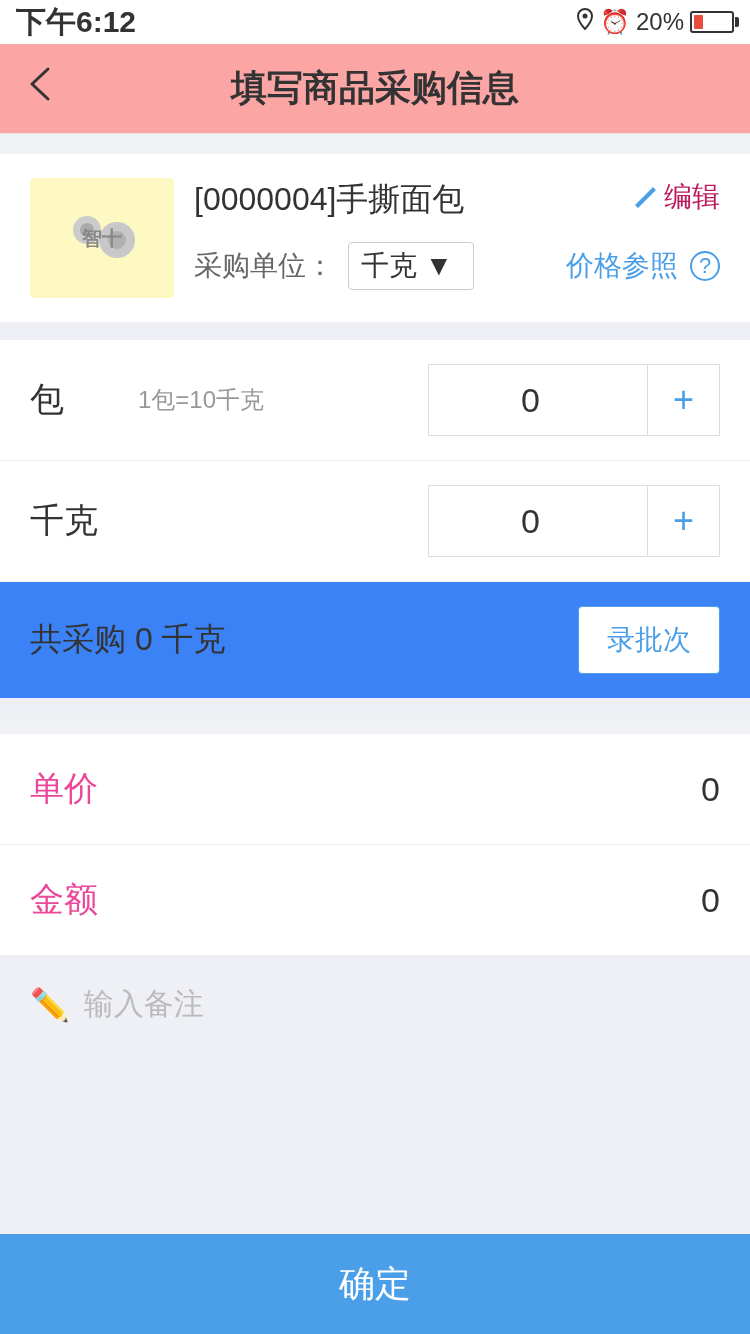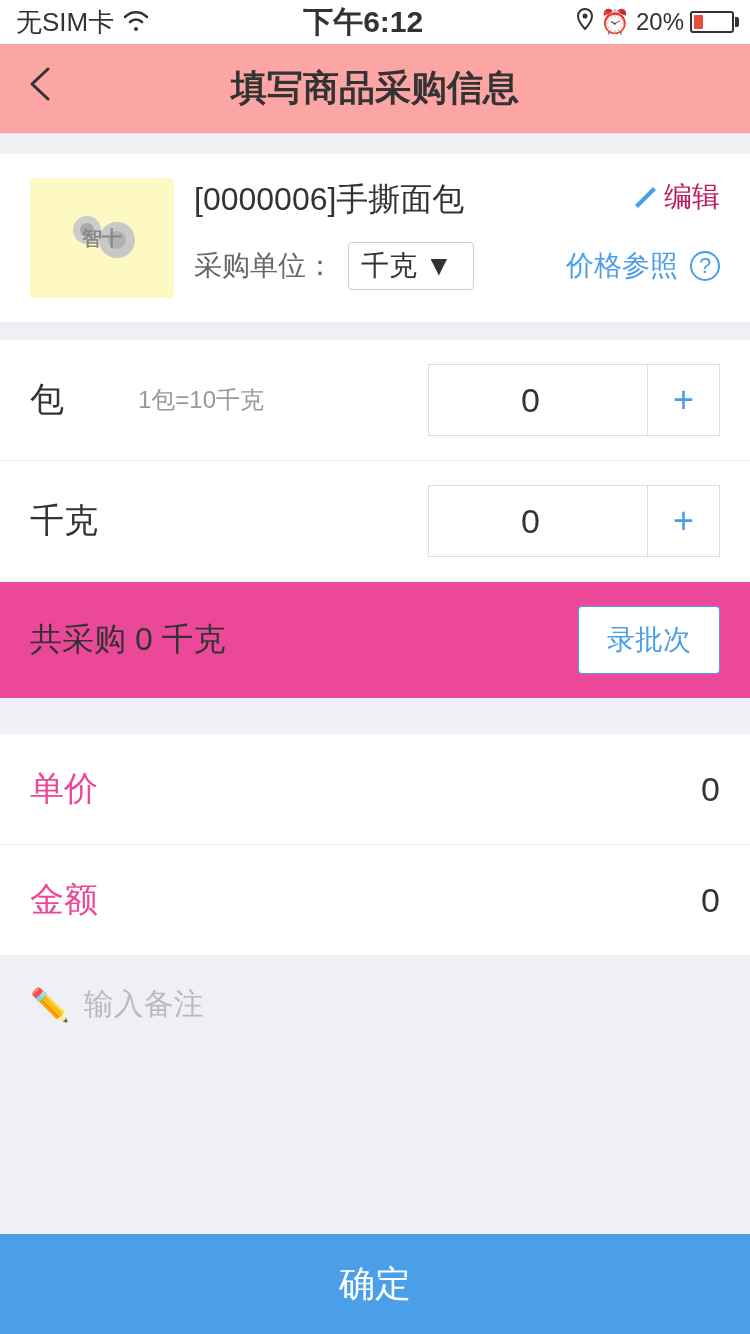--- a/index.html
+++ b/index.html
@@ -212,21 +212,21 @@
       display: flex;
       align-items: center;
       justify-content: center;
       font-size: 36px;
       color: #4a9fe8;
       cursor: pointer;
     }
 
     
     .total-row {
-      background: #ec4899;
+      background: #3b82f6;
       display: flex;
       align-items: center;
       padding: 24px 30px;
     }
     .total-label {
       font-size: 32px;
       color: #333;
     }
     .record-btn {
       margin-left: auto;
@@ -299,30 +299,20 @@
     }
 
     .page-content {
       padding-bottom: 100px;
     }
   </style>
 </head>
 <body>
 
 <div class="status-bar">
-  <div class="status-left">
-    <span>无SIM卡</span>
-    <span>
-      <svg width="28" height="22" viewBox="0 0 28 22">
-        <path d="M14 18a2 2 0 1 1 0 4 2 2 0 0 1 0-4z" fill="#333"></path>
-        <path d="M8 13c1.6-1.6 3.8-2.6 6-2.6s4.4 1 6 2.6" stroke="#333" stroke-width="2.5" fill="none" stroke-linecap="round"></path>
-        <path d="M3 8c3-3 7.1-4.8 11-4.8s8 1.8 11 4.8" stroke="#333" stroke-width="2.5" fill="none" stroke-linecap="round"></path>
-      </svg>
-    </span>
-  </div>
   <div class="status-center">下午6:12</div>
   <div class="status-right">
     <span>
       <svg width="18" height="22" viewBox="0 0 18 22">
           <path d="M9 1C5.1 1 2 4.1 2 8c0 5.3 7 13 7 13s7-7.7 7-13c0-3.9-3.1-7-7-7z" stroke="#333" stroke-width="2" fill="none"></path>
           <circle cx="9" cy="8" r="2.5" fill="#333"></circle>
         </svg>
     </span>
     <span>⏰</span>
     <span>20%</span>
@@ -348,21 +338,21 @@
       <svg width="80" height="60" viewBox="0 0 80 60">
         <circle cx="25" cy="22" r="14" fill="#ccc"></circle>
         <circle cx="25" cy="22" r="7" fill="#aaa"></circle>
         <circle cx="55" cy="32" r="18" fill="#c8c8c8"></circle>
         <circle cx="55" cy="32" r="9" fill="#b0b0b0"></circle>
       </svg>
       <div style="position:absolute; font-size:20px; color:#888; font-weight:bold;">智十</div>
     </div>
     <div class="product-info">
       <div class="product-header">
-        <div class="product-name">[0000006]手撕面包</div>
+        <div class="product-name">[0000004]手撕面包</div>
         <div class="edit-btn">
           <svg width="28" height="28" viewBox="0 0 28 28">
               <path d="M3 22L6 19l3 3-3 3-3-3zm3-3L18 7l3 3L9 22l-3-3zm12-12l3-3 3 3-3 3-3-3z" fill="#4a9fe8"></path>
             </svg>
           <span>编辑</span>
         </div>
       </div>
       <div class="product-unit">
         <span class="unit-label">采购单位：</span>
         <div class="unit-select">

